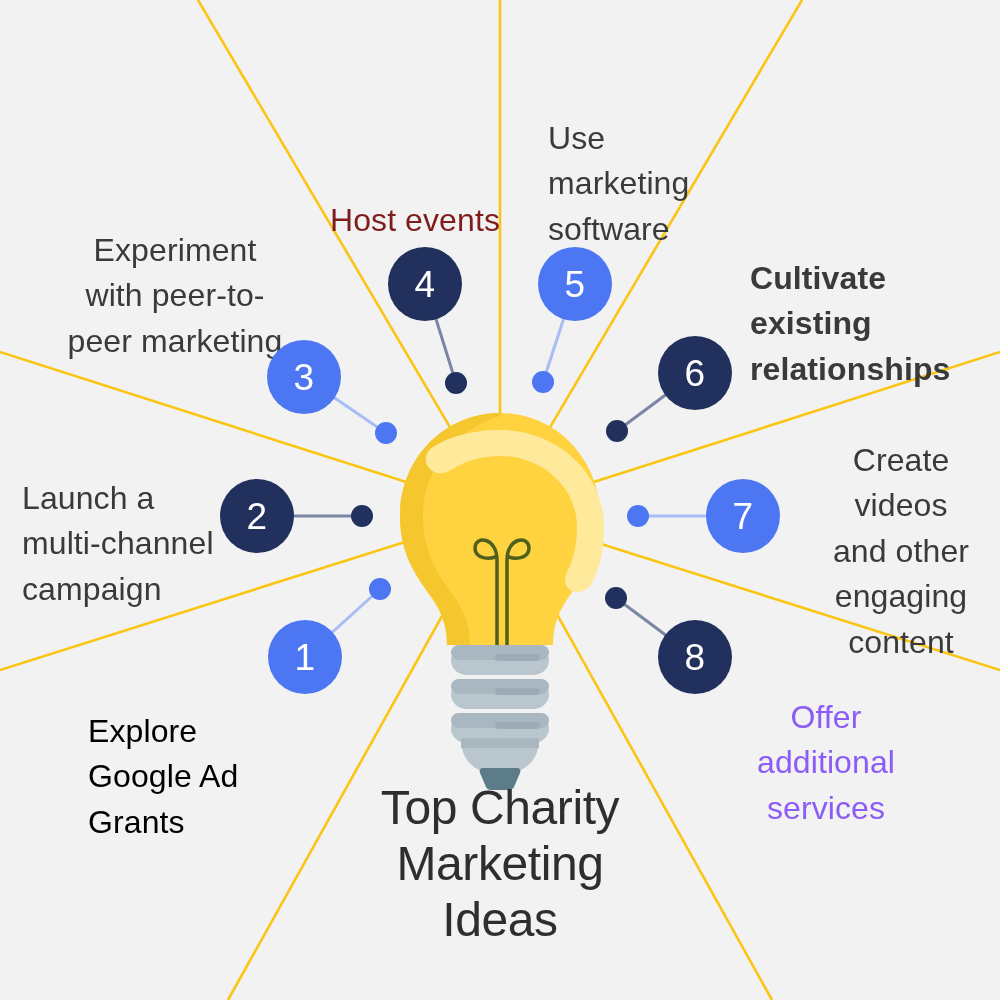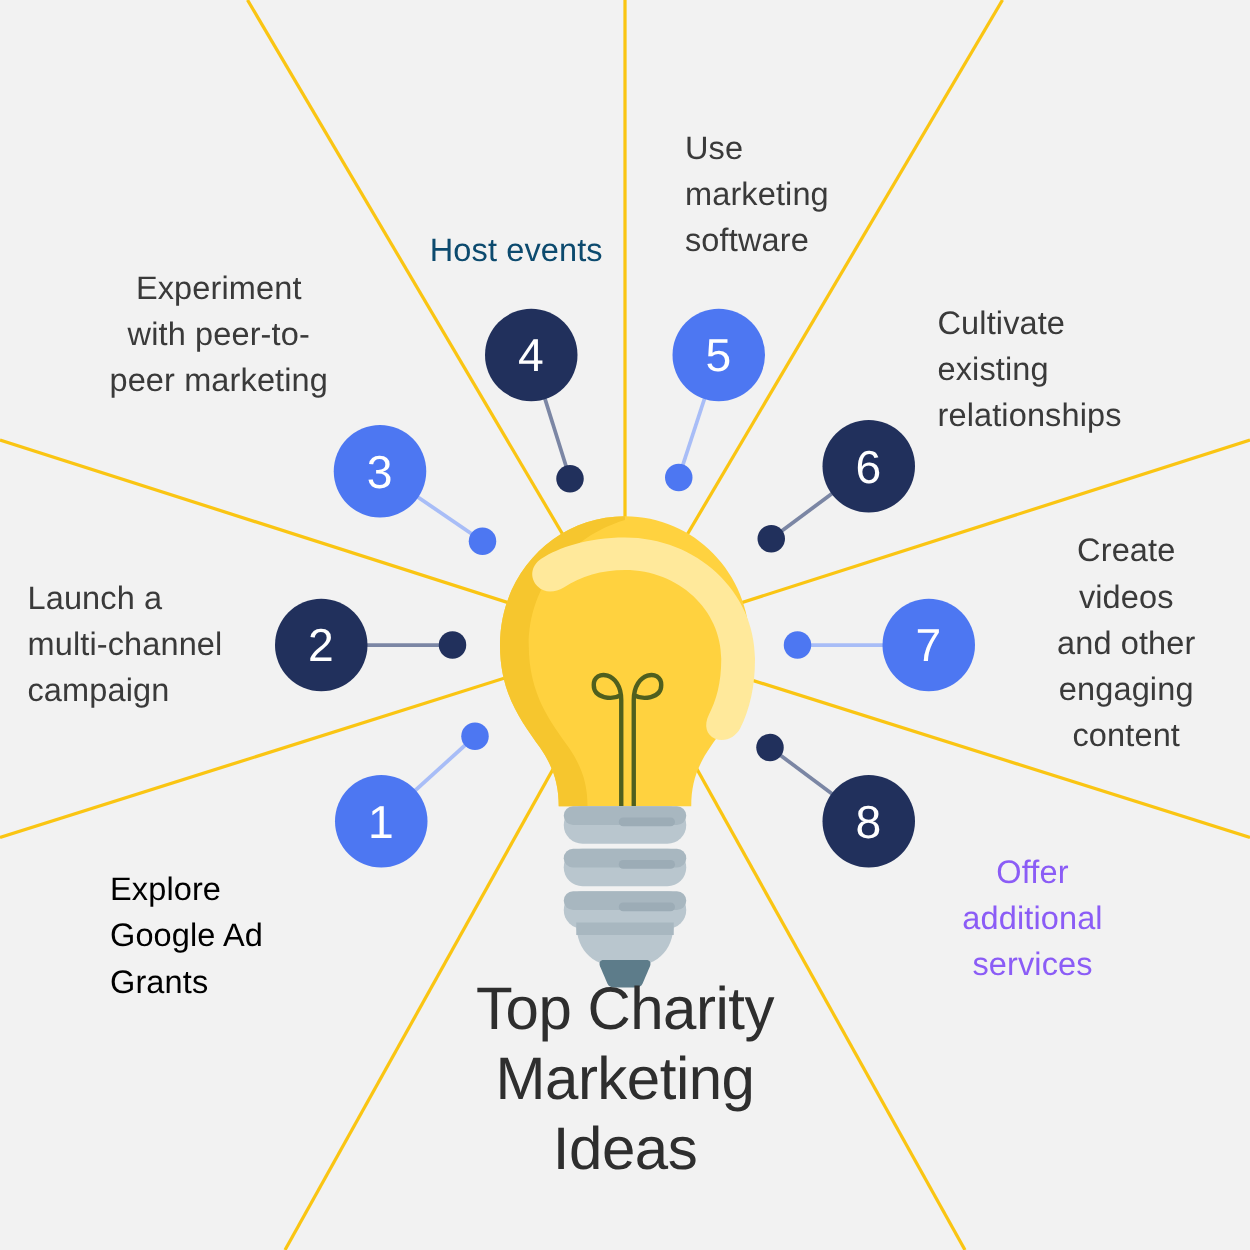--- a/index.html
+++ b/index.html
@@ -11,25 +11,26 @@
   }
   #stage{position:relative;width:1000px;height:1000px;background:#f2f2f2;}
   #rays, #connectors, #bulb{position:absolute;left:0;top:0;width:1000px;height:1000px;}
   #rays{z-index:1;}
   #connectors{z-index:2;}
   #bulb{z-index:3;}
   .label{
     position:absolute;
     z-index:5;
     color:#3a3a3a;
-    font-size:26px;
+    font-size:32px;
     line-height:1.42;
     font-weight:400;
     letter-spacing:0.1px;
     white-space:pre-line;
+    margin-top:16px;
   }
   .num-badge{
     position:absolute;
     z-index:6;
     border-radius:50%;
     display:flex;align-items:center;justify-content:center;
     color:#ffffff;
     font-size:37px;
     font-weight:400;
     line-height:1;
@@ -121,25 +122,25 @@
   <div id="labels">
       <div class="label" style="left: 88px; top: 693px; width: 190px; text-align: left; color: #000000;">Explore
 Google Ad
 Grants</div>
       <div class="label" style="left: 22px; top: 460px; width: 210px; text-align: left; color: rgb(58, 58, 58);">Launch a
 multi-channel
 campaign</div>
       <div class="label" style="left: 60px; top: 212px; width: 230px; text-align: center; color: rgb(58, 58, 58);">Experiment
 with peer-to-
 peer marketing</div>
-      <div class="label" style="left: 313px; top: 182px; width: 200px; text-align: center; color: #0c4a6e;">Host events</div>
+      <div class="label" style="left: 300px; top: 182px; width: 200px; text-align: right; color: #7f1d1d;">Host events</div>
       <div class="label" style="left: 548px; top: 100px; width: 180px; text-align: left; color: rgb(58, 58, 58);">Use
 marketing
 software</div>
-      <div class="label" style="left: 750px; top: 240px; width: 210px; text-align: left; color: rgb(58, 58, 58);">Cultivate
+      <div class="label" style="left: 750px; top: 240px; width: 210px; text-align: left; color: rgb(58, 58, 58); font-weight: bold;">Cultivate
 existing
 relationships</div>
       <div class="label" style="left: 816px; top: 422px; width: 170px; text-align: center; color: rgb(58, 58, 58);">Create
 videos
 and other
 engaging
 content</div>
       <div class="label" style="left: 736px; top: 679px; width: 180px; text-align: center; color: #8b5cf6;">Offer
 additional
 services</div>

